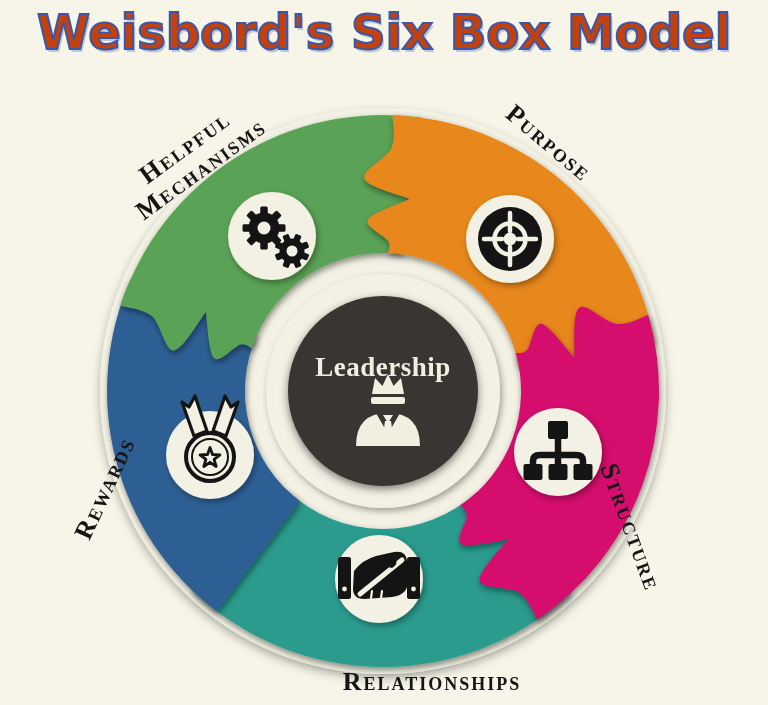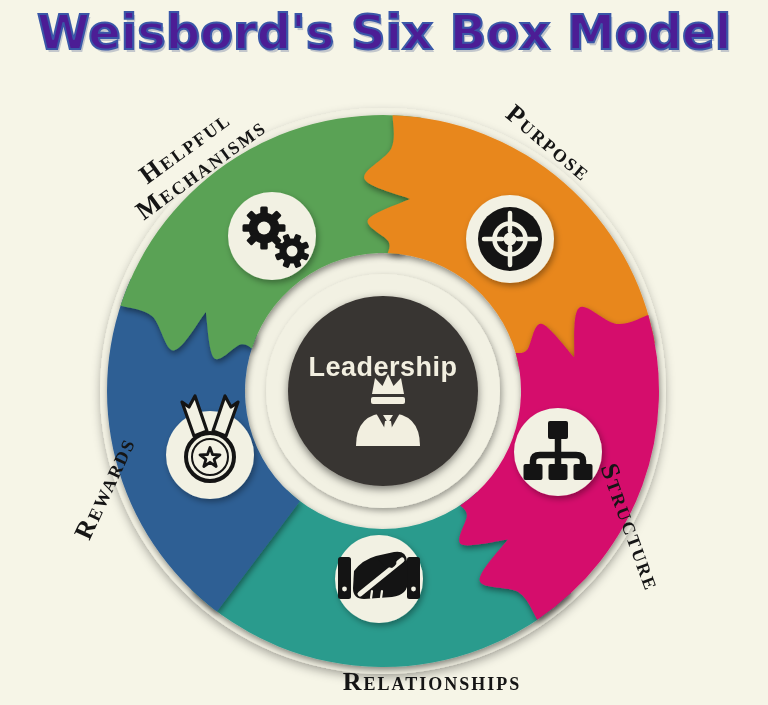--- a/index.html
+++ b/index.html
@@ -26,29 +26,29 @@
     line-height:1.05;
     text-align:center;
   }
   #lbl-helpful{left:193px;top:158px;transform:translate(-50%,-50%) rotate(-36deg);}
   #lbl-purpose{left:549px;top:143px;transform:translate(-50%,-50%) rotate(40deg);}
   #lbl-structure{left:631px;top:527px;transform:translate(-50%,-50%) rotate(70deg);}
   #lbl-relationships{left:396px;top:682px;transform:translate(-50%,-50%);margin-left:36px;}
   #lbl-rewards{left:105px;top:488px;transform:translate(-50%,-50%) rotate(-65deg);}
   #lbl-leadership{
     position:absolute;left:383px;top:367px;transform:translate(-50%,-50%);
-    font-family:Liberation Sans, sans-serif;font-weight:700;font-size:27px;
+    font-family:Liberation Serif, serif;font-weight:700;font-size:27px;
     letter-spacing:.5px;color:#f2efe0;white-space:nowrap;
   }
 </style>
 </head>
 <body style="background: rgb(246, 245, 231);">
 
 <div class="stage">
-  <div class="title" style="color: #4c1d95; -webkit-text-stroke: 2px rgb(58, 87, 168);">Weisbord's Six Box Model</div>
+  <div class="title" style="color: #c2410c; -webkit-text-stroke: 2px rgb(58, 87, 168);">Weisbord's Six Box Model</div>
 
   <div id="wheelHost">
       <svg width="768" height="705" viewBox="0 0 768 705" xmlns="http://www.w3.org/2000/svg">
         <defs>
           <filter id="fdisc" x="-20%" y="-20%" width="140%" height="140%">
             <feDropShadow dx="0" dy="4" stdDeviation="5" flood-color="#000" flood-opacity="0.30"></feDropShadow>
           </filter>
           <filter id="fseg" x="-25%" y="-25%" width="150%" height="150%">
             <feDropShadow dx="1" dy="3" stdDeviation="3" flood-color="#000" flood-opacity="0.45"></feDropShadow>
           </filter>

